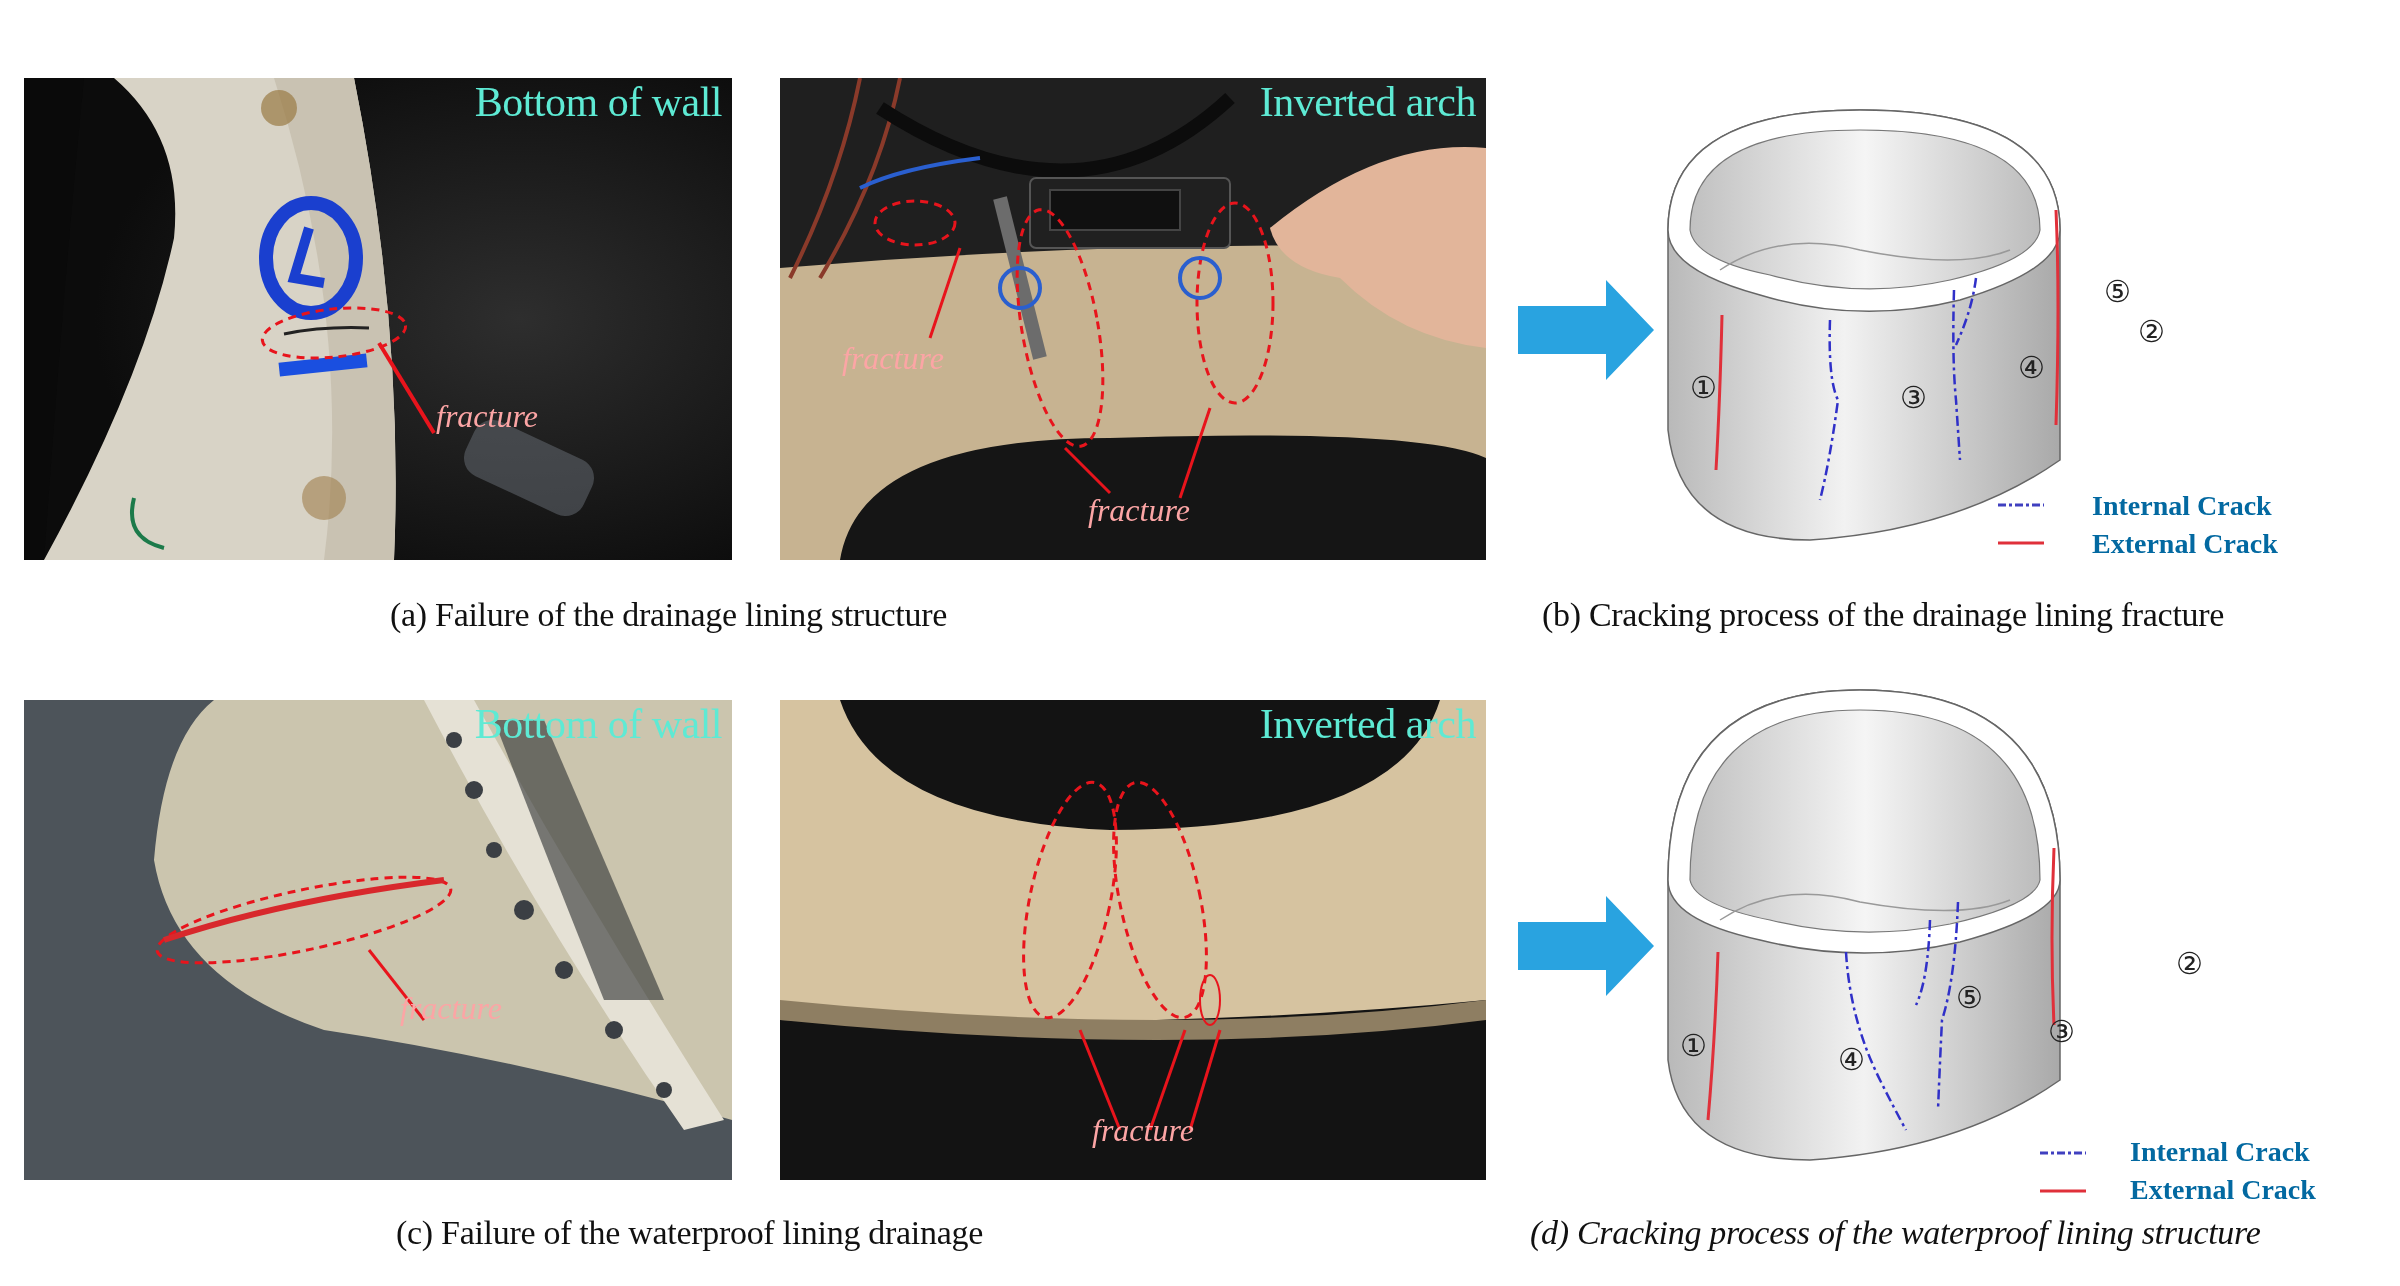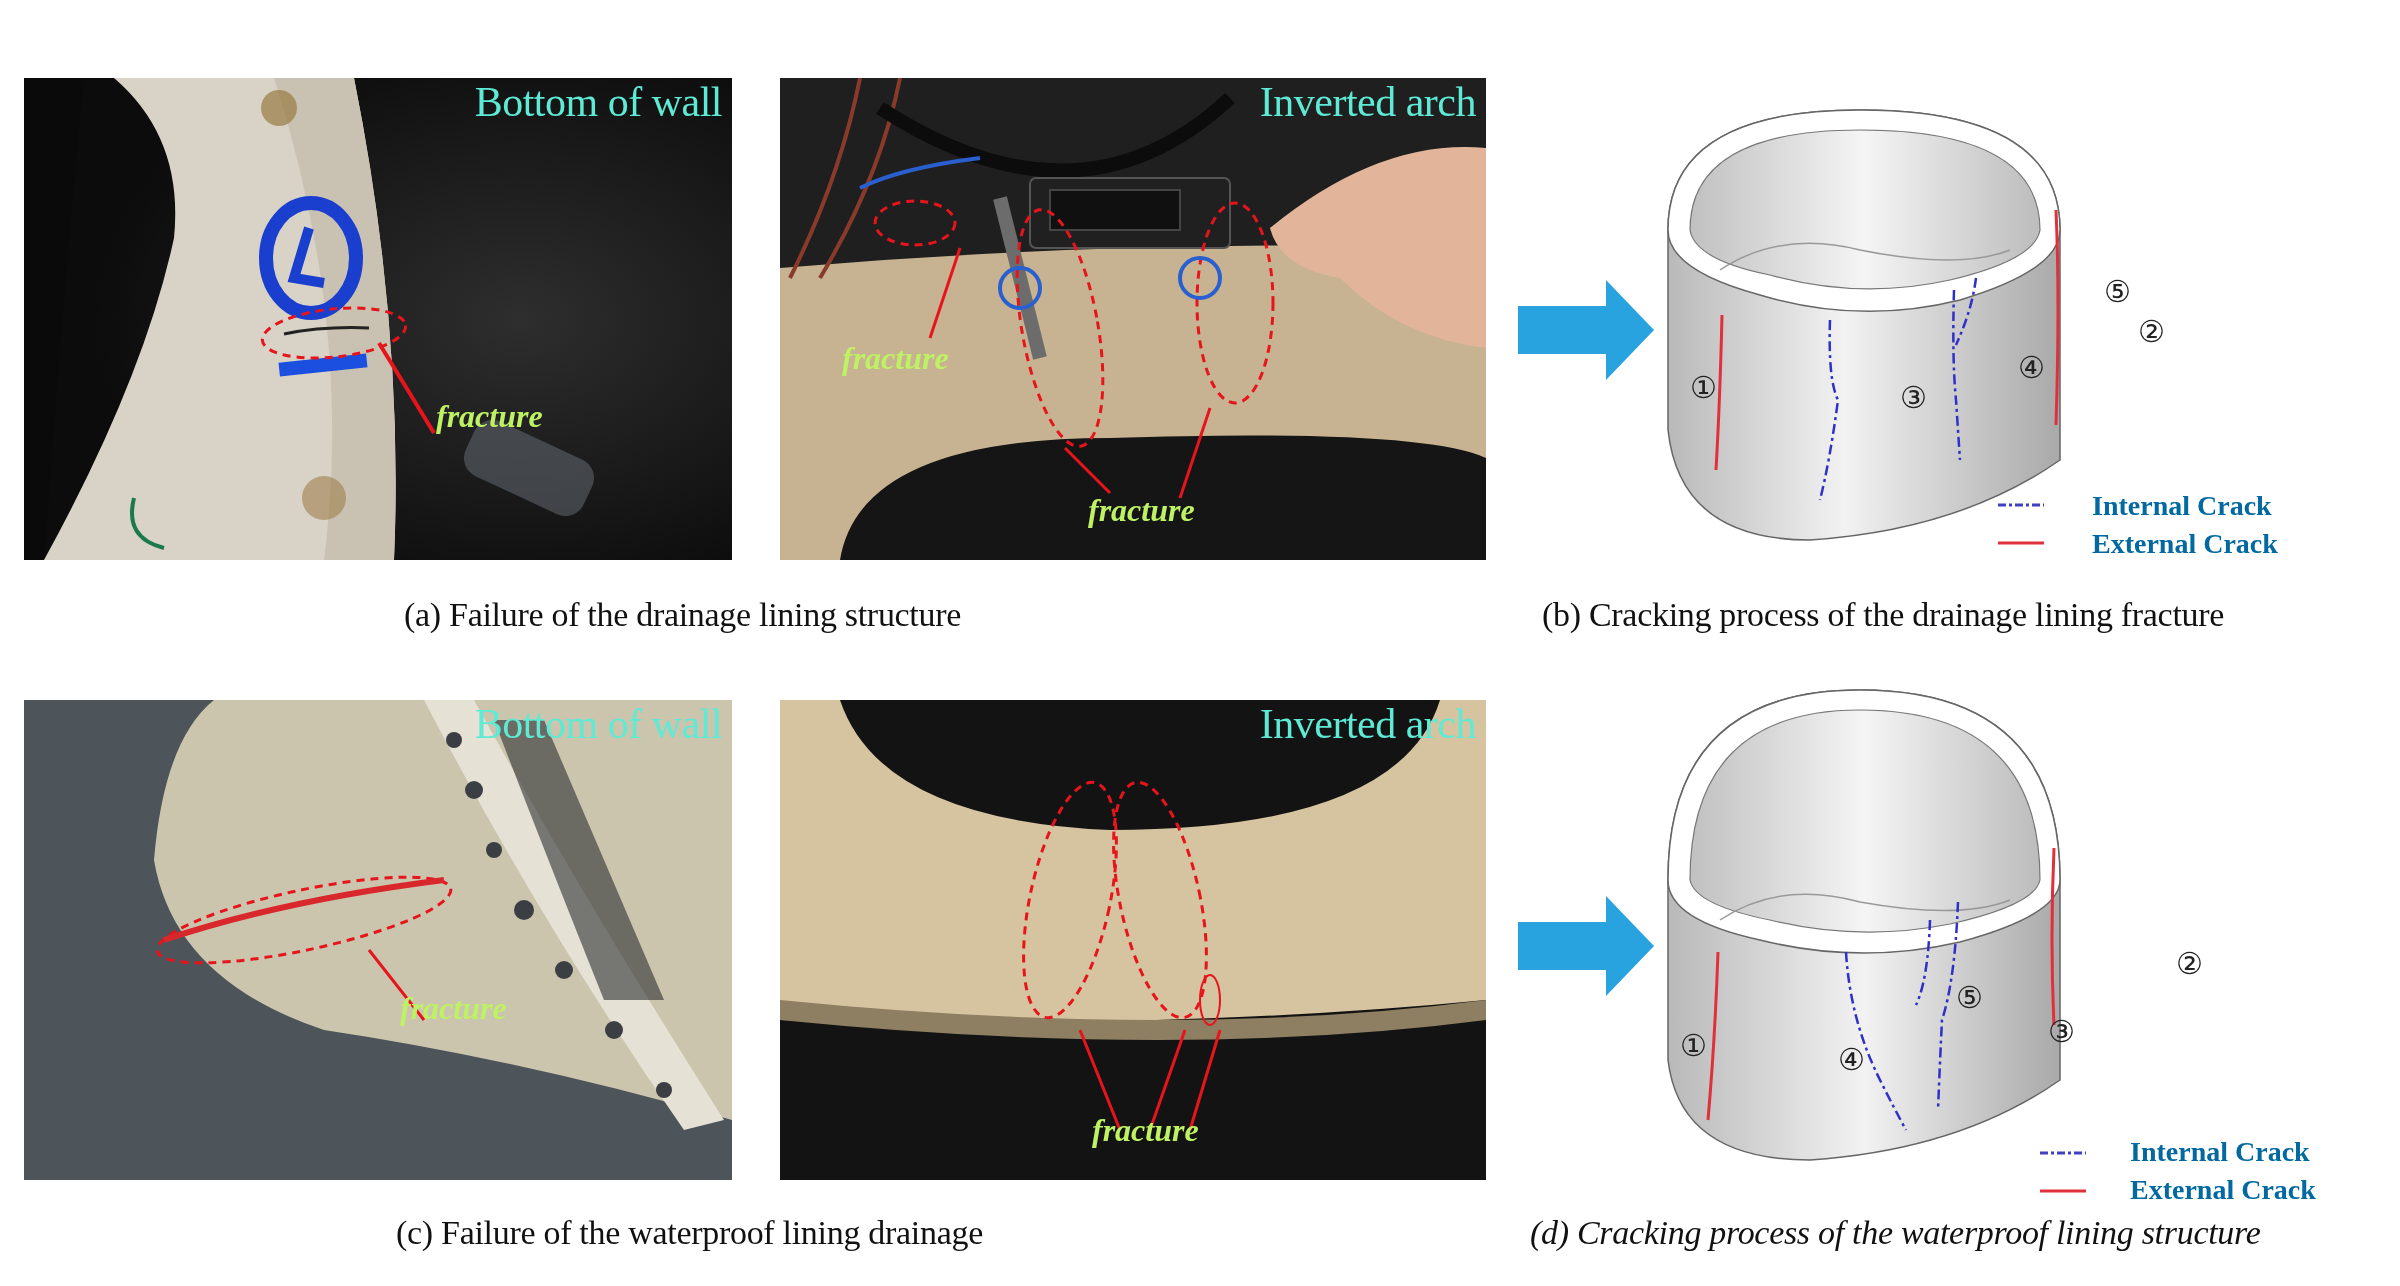--- a/index.html
+++ b/index.html
@@ -3,22 +3,22 @@
 <meta charset="utf-8">
 <style>
   html, body { margin:0; padding:0; background:#ffffff; }
   body { width:2400px; height:1286px; position:relative; overflow:hidden;
          font-family:"Liberation Serif","DejaVu Serif",serif; }
   .abs { position:absolute; }
   .photo { position:absolute; overflow:hidden; }
   .photo svg { position:absolute; left:0; top:0; width:100%; height:100%; }
   .label-red { position:absolute; color:#5eead4; font-family:"Liberation Serif",serif;
                font-size:42px; white-space:nowrap; letter-spacing:-0.5px; }
-  .frac { position:absolute; color:#bef264; font-family:"Liberation Serif",serif;
-          font-style:italic; font-weight:bold; font-size:32px; white-space:nowrap; }
+  .frac { position:absolute; color:#fca5a5; font-family:"Liberation Serif",serif;
+          font-style:italic; font-weight:normal; font-size:32px; white-space:nowrap; }
   .caption { position:absolute; font-family:"Liberation Serif",serif; font-size:34px;
              color:#111; white-space:nowrap; letter-spacing:-0.3px; }
   .legend-text { position:absolute; font-family:"Liberation Serif",serif; font-size:28px;
                  color:#0369a1; white-space:nowrap;font-weight:bold; }
   .circnum { position:absolute; font-family:"DejaVu Sans",sans-serif; font-size:30px;
              color:#222; }
   .arrow { position:absolute; }
 </style>
 </head>
 <body>
@@ -72,21 +72,21 @@
     <circle cx="420" cy="200" r="20" fill="none" stroke="#2a5fcf" stroke-width="4"></circle>
     <line x1="180" y1="170" x2="150" y2="260" stroke="#e8141c" stroke-width="3"></line>
     <line x1="285" y1="370" x2="330" y2="415" stroke="#e8141c" stroke-width="3"></line>
     <line x1="430" y1="330" x2="400" y2="420" stroke="#e8141c" stroke-width="3"></line>
   </svg>
   <div class="label-red" style="right:10px;top:0px;">Inverted arch</div>
   <div class="frac" style="left:62px;top:262px;">fracture</div>
   <div class="frac" style="left:308px;top:414px;">fracture</div>
 </div>
 
-<div class="caption" style="left:404px;top:596px;">(a) Failure of the drainage lining structure</div>
+<div class="caption" style="left:390px;top:596px;">(a) Failure of the drainage lining structure</div>
 
 <svg class="arrow" style="left:1506px;top:276px;width:160px;height:110px;" viewBox="0 0 160 110">
   <polygon points="12,30 100,30 100,4 148,54 100,104 100,78 12,78" fill="#29a3e0"></polygon>
 </svg>
 
 <svg class="abs" style="left:1660px;top:100px;width:560px;height:460px;" viewBox="0 0 560 460">
   <defs>
     <linearGradient id="gb-body" x1="0" x2="1">
         <stop offset="0" stop-color="#b9b9b9"></stop>
         <stop offset="0.45" stop-color="#f2f2f2"></stop>

